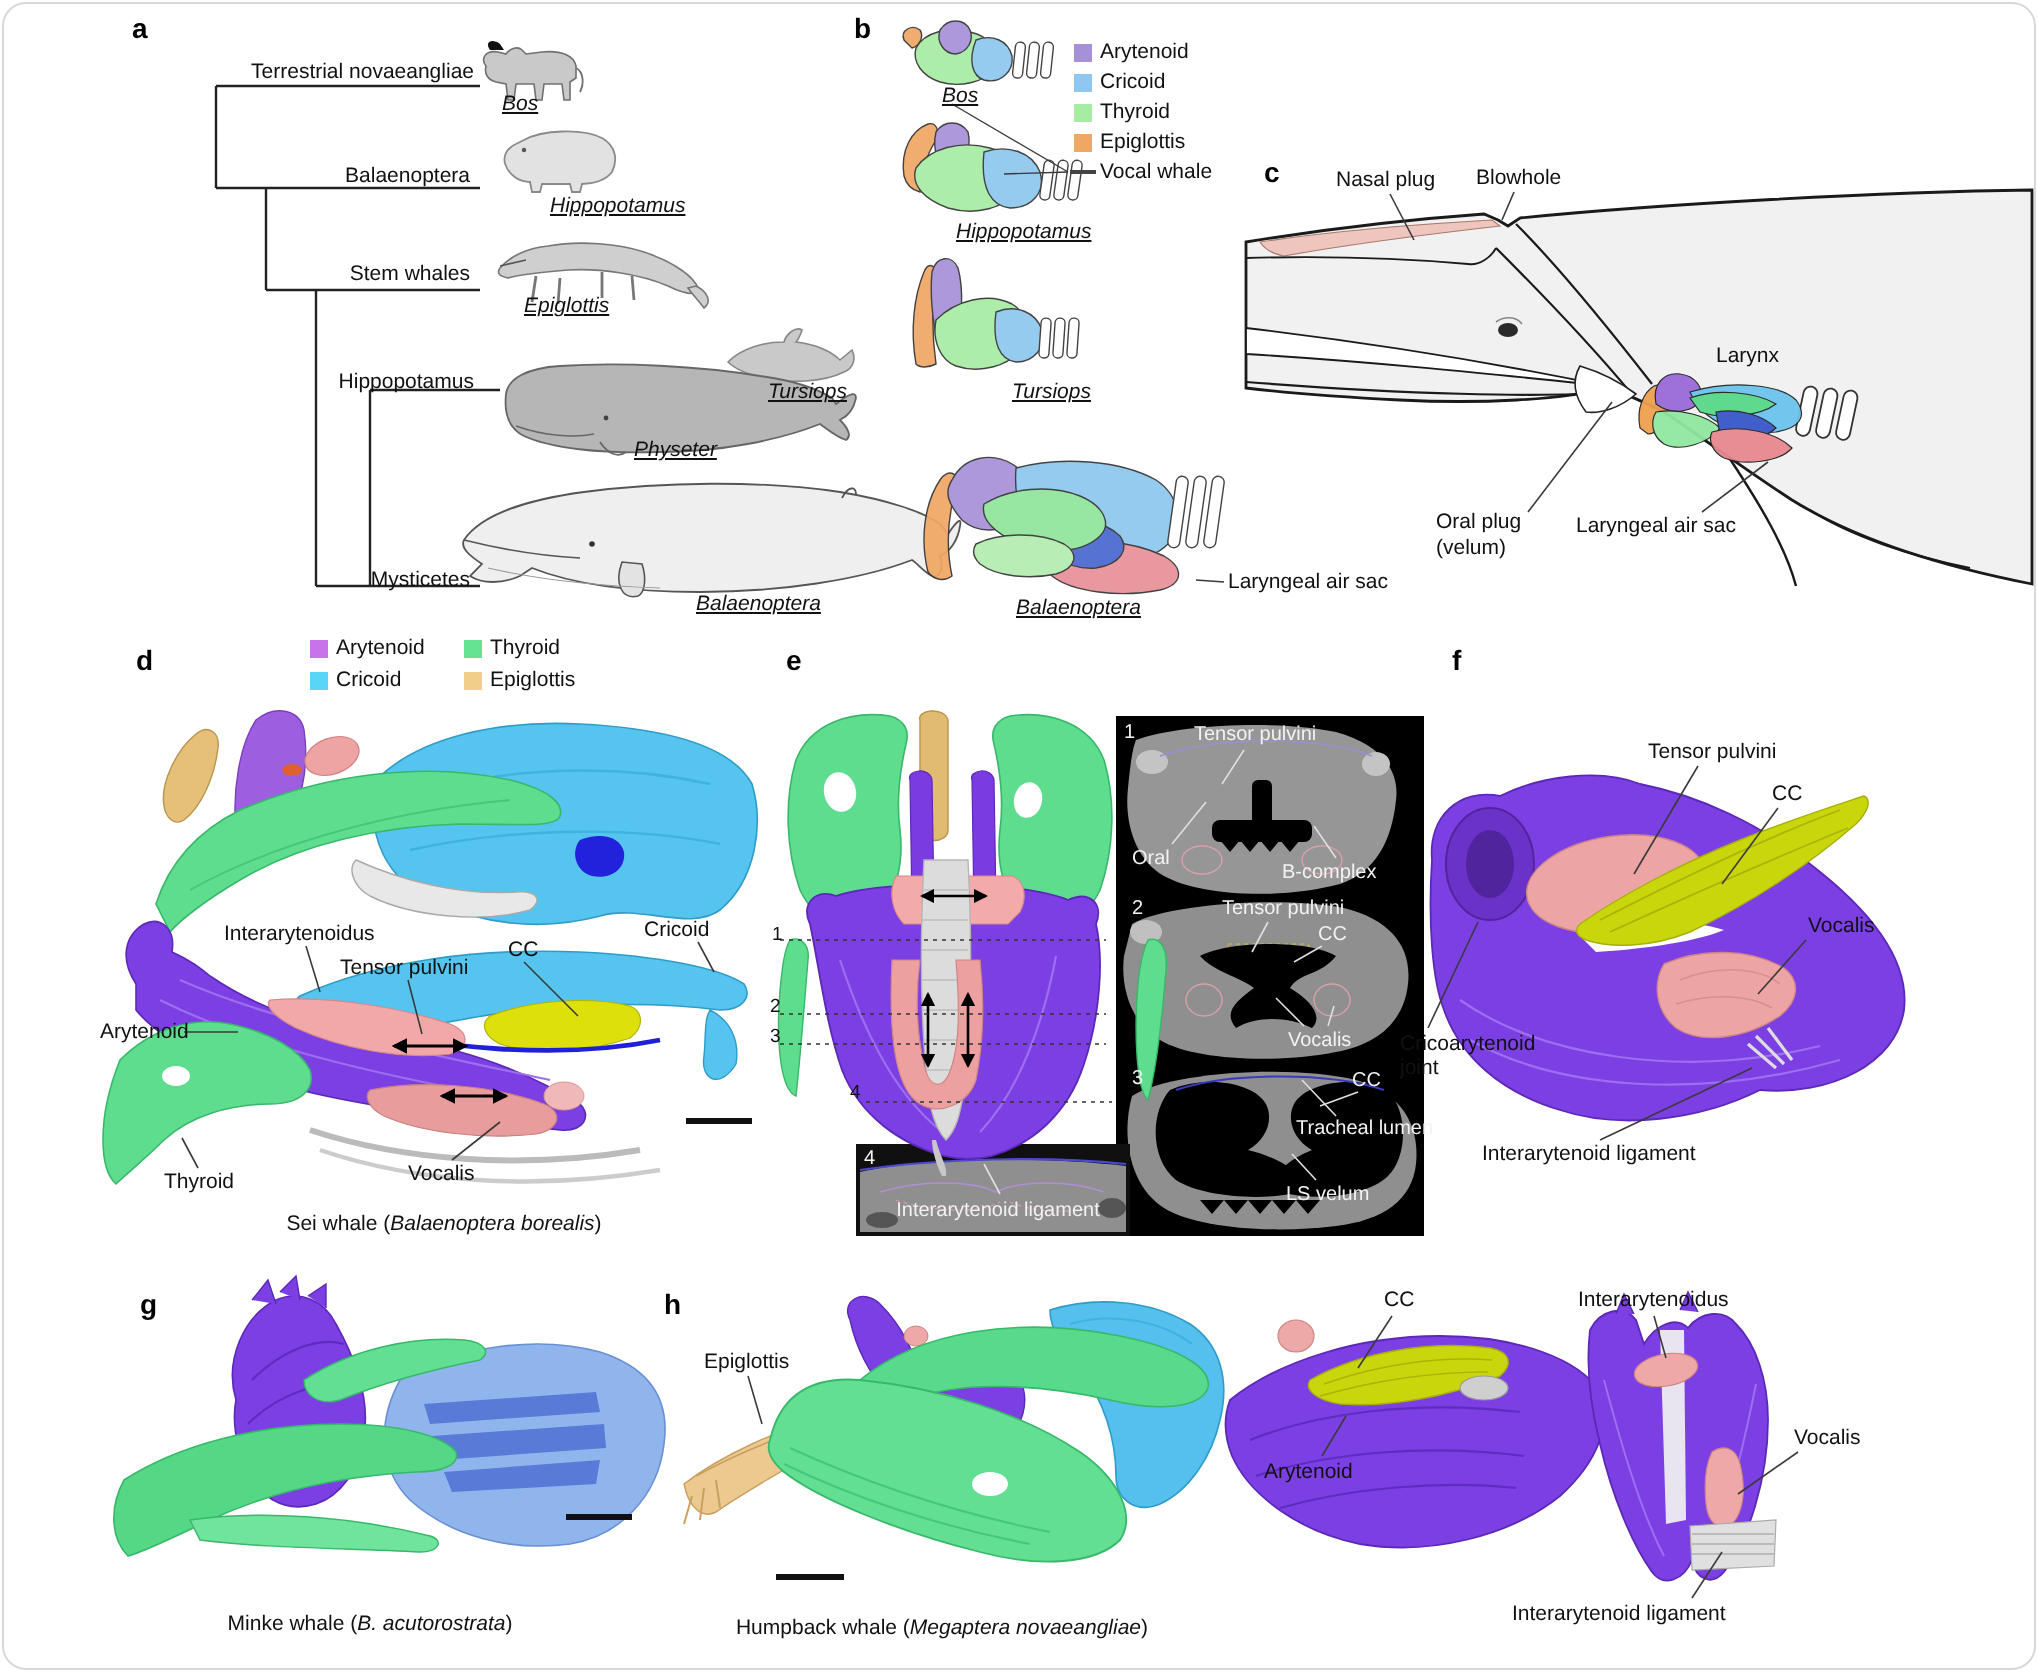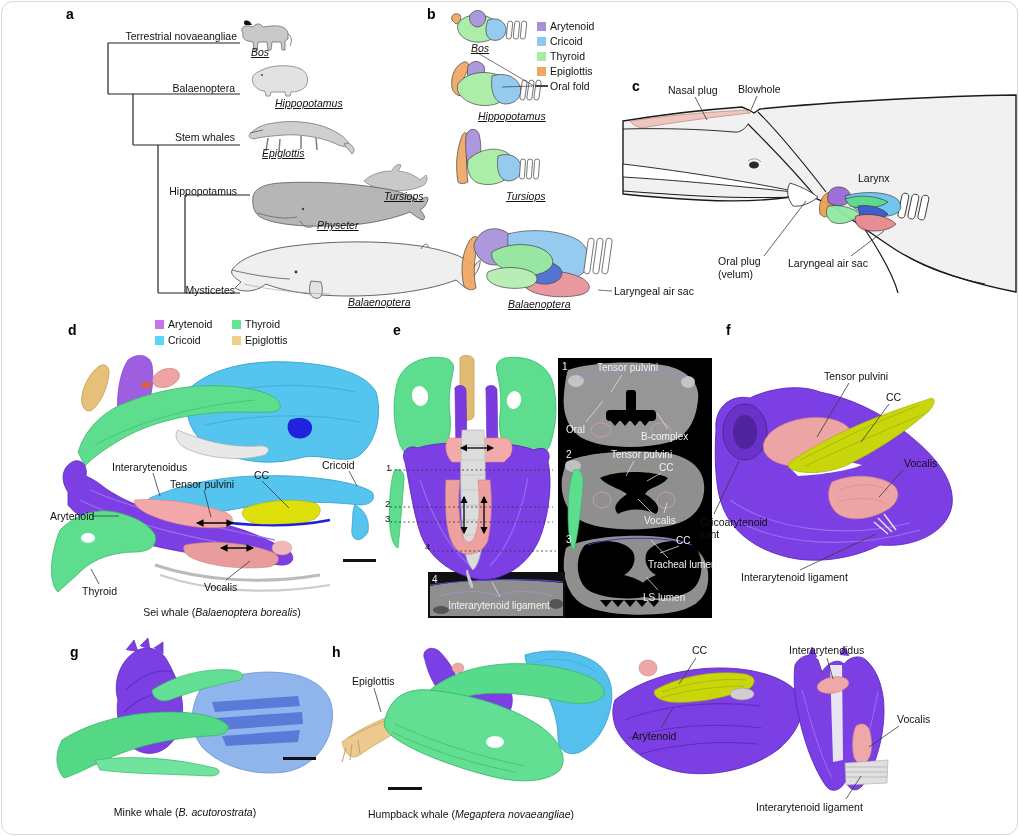--- a/index.html
+++ b/index.html
@@ -366,21 +366,21 @@
 
 <div class="sw" style="left: 537px; top: 22px; background: rgb(166, 144, 216);"></div>
 <div class="lb" style="left:550px;top:20px">Arytenoid</div>
 <div class="sw" style="left: 537px; top: 37px; background: rgb(142, 199, 239);"></div>
 <div class="lb" style="left:550px;top:35px">Cricoid</div>
 <div class="sw" style="left: 537px; top: 52px; background: rgb(167, 236, 163);"></div>
 <div class="lb" style="left:550px;top:50px">Thyroid</div>
 <div class="sw" style="left: 537px; top: 67px; background: rgb(240, 167, 99);"></div>
 <div class="lb" style="left:550px;top:65px">Epiglottis</div>
 <div class="vfline" style="left:535px;top:85px"></div>
-<div class="lb" style="left:550px;top:80px">Oral fold</div>
+<div class="lb" style="left:550px;top:80px">Vocal whale</div>
 <div class="lb it" style="left:471px;top:42px">Bos</div>
 <div class="lb it" style="left:478px;top:110px">Hippopotamus</div>
 <div class="lb it" style="left:506px;top:190px">Tursiops</div>
 <div class="lb it" style="left:508px;top:298px">Balaenoptera</div>
 <div class="lb" style="left:614px;top:285px">Laryngeal air sac</div>
 
 <div class="lb" style="left:668px;top:84px">Nasal plug</div>
 <div class="lb" style="left:738px;top:83px">Blowhole</div>
 <div class="lb" style="left:858px;top:172px">Larynx</div>
 <div class="lb" style="left:718px;top:255px">Oral plug</div>
@@ -412,21 +412,21 @@
 <div class="wlb" style="left:597px;top:362px">Tensor pulvini</div>
 <div class="wlb" style="left:566px;top:424px">Oral</div>
 <div class="wlb" style="left:641px;top:431px">B-complex</div>
 <div class="wlb" style="left:566px;top:449px">2</div>
 <div class="wlb" style="left:611px;top:449px">Tensor pulvini</div>
 <div class="wlb" style="left:659px;top:462px">CC</div>
 <div class="wlb" style="left:644px;top:515px">Vocalis</div>
 <div class="wlb" style="left:566px;top:534px">3</div>
 <div class="wlb" style="left:676px;top:535px">CC</div>
 <div class="wlb ra wrap" style="left:648px;top:559px;width:46px">Tracheal lumen</div>
-<div class="wlb" style="left:643px;top:592px">LS lumen</div>
+<div class="wlb" style="left:643px;top:592px">LS velum</div>
 <div class="wlb" style="left:432px;top:574px">4</div>
 <div class="wlb ctr" style="left:434px;top:600px;width:130px">Interarytenoid ligament</div>
 
 <div class="lb" style="left:824px;top:370px">Tensor pulvini</div>
 <div class="lb" style="left:886px;top:391px">CC</div>
 <div class="lb" style="left:904px;top:457px">Vocalis</div>
 <div class="lb wrap" style="left:700px;top:516px;width:80px">Cricoarytenoid joint</div>
 <div class="lb" style="left:741px;top:571px">Interarytenoid ligament</div>
 
 <div class="lb ctr cap" style="left:85px;top:806px;width:200px"><span>Minke whale (</span><i>B. acutorostrata</i><span>)</span></div>

